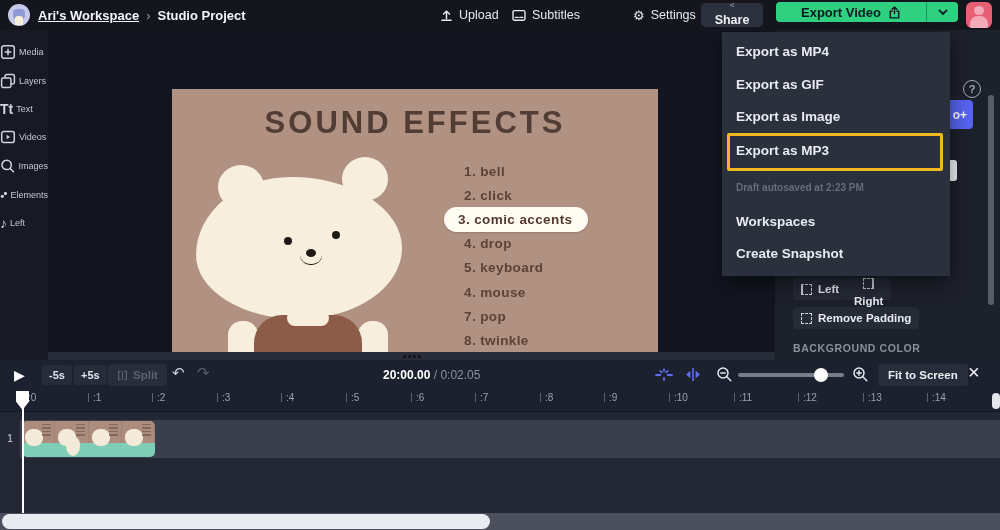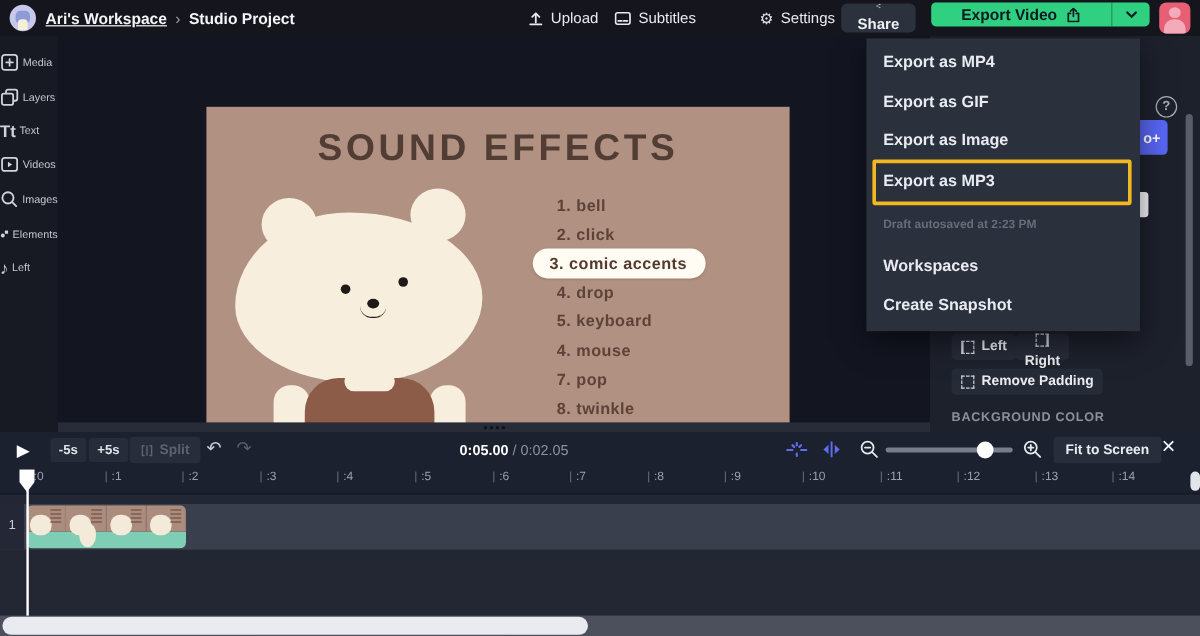--- a/index.html
+++ b/index.html
@@ -366,21 +366,21 @@
       <span class="jump-btn jmp-fwd">+5s</span>
       <span class="split-btn">
         <svg class="icon-svg" width="11" height="11" viewBox="0 0 14 14" fill="none" stroke="#5b6272" stroke-width="1.5">
             <path d="M4.5 1.8h-2.4v10.4h2.4M9.5 1.8h2.4v10.4H9.5M7 1.5v11"></path>
           </svg>
         <span>Split</span>
       </span>
       <span class="undo">↶</span>
       <span class="redo">↷</span>
 
-      <span class="time-display"><b>0:05.00</b><span> / </span><span>0:02.05</span></span>
+      <span class="time-display"><b>20:00.00</b><span> / </span><span>0:02.05</span></span>
 
       <span class="blue-ic bi-snap">
         <svg class="icon-svg" width="18" height="15" viewBox="0 0 18 15" fill="none" stroke="#5f6ef0" stroke-width="1.8" stroke-linecap="round">
             <path d="M1 8h4.4M12.6 8h4.4"></path>
             <path d="M9 2.2v2M9 11v2M5.4 4 6.8 5.4M12.6 4l-1.4 1.4"></path>
           </svg>
       </span>
       <span class="blue-ic bi-mirror">
         <svg class="icon-svg" width="18" height="15" viewBox="0 0 18 15" fill="#5f6ef0">
             <path d="M9 1v13" stroke="#5f6ef0" stroke-width="1.6"></path>

